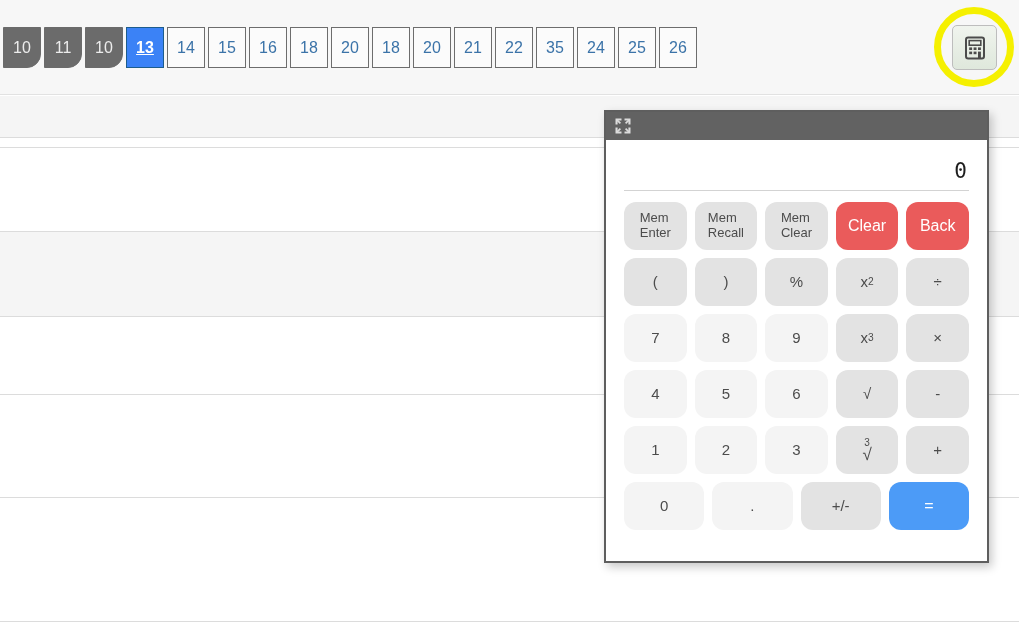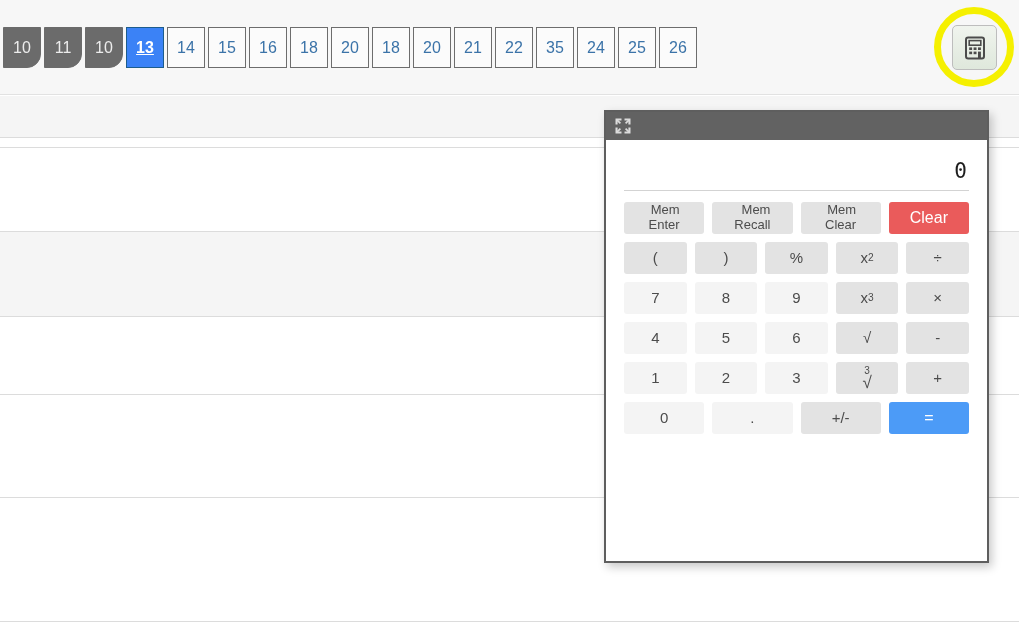--- a/index.html
+++ b/index.html
@@ -158,27 +158,27 @@
     letter-spacing: 0;
   }
 
   .calc-row {
     display: flex;
     gap: 8px;
     margin-bottom: 8px;
   }
   .calc-btn {
     flex: 1 1 0;
-    height: 32px;
-    border-radius: 3px;
+    height: 48px;
+    border-radius: 12px;
     border: none;
     display: flex;
     align-items: center;
     justify-content: center;
-    text-align: right;
+    text-align: left;
     font-family: "Liberation Sans", sans-serif;
     font-size: 15px;
     line-height: 1.12;
     color: #4c4c4c;
     cursor: pointer;
     user-select: none;
     white-space: pre-line;
     padding: 0;
   }
   .calc-btn.light  { background: #f4f4f4; }
@@ -282,20 +282,21 @@
     </div>
     <div id="calc-keypad">
         <div class="calc-row">
           <div class="calc-btn gray mem">Mem
 Enter</div>
           <div class="calc-btn gray mem">Mem
 Recall</div>
           <div class="calc-btn gray mem">Mem
 Clear</div>
           <div class="calc-btn red">Clear</div>
+          <div class="calc-btn red">Back</div>
         </div>
         <div class="calc-row">
           <div class="calc-btn gray">(</div>
           <div class="calc-btn gray">)</div>
           <div class="calc-btn gray">%</div>
           <div class="calc-btn gray"><span>x</span><sup>2</sup></div>
           <div class="calc-btn gray">÷</div>
         </div>
         <div class="calc-row">
           <div class="calc-btn light">7</div>

